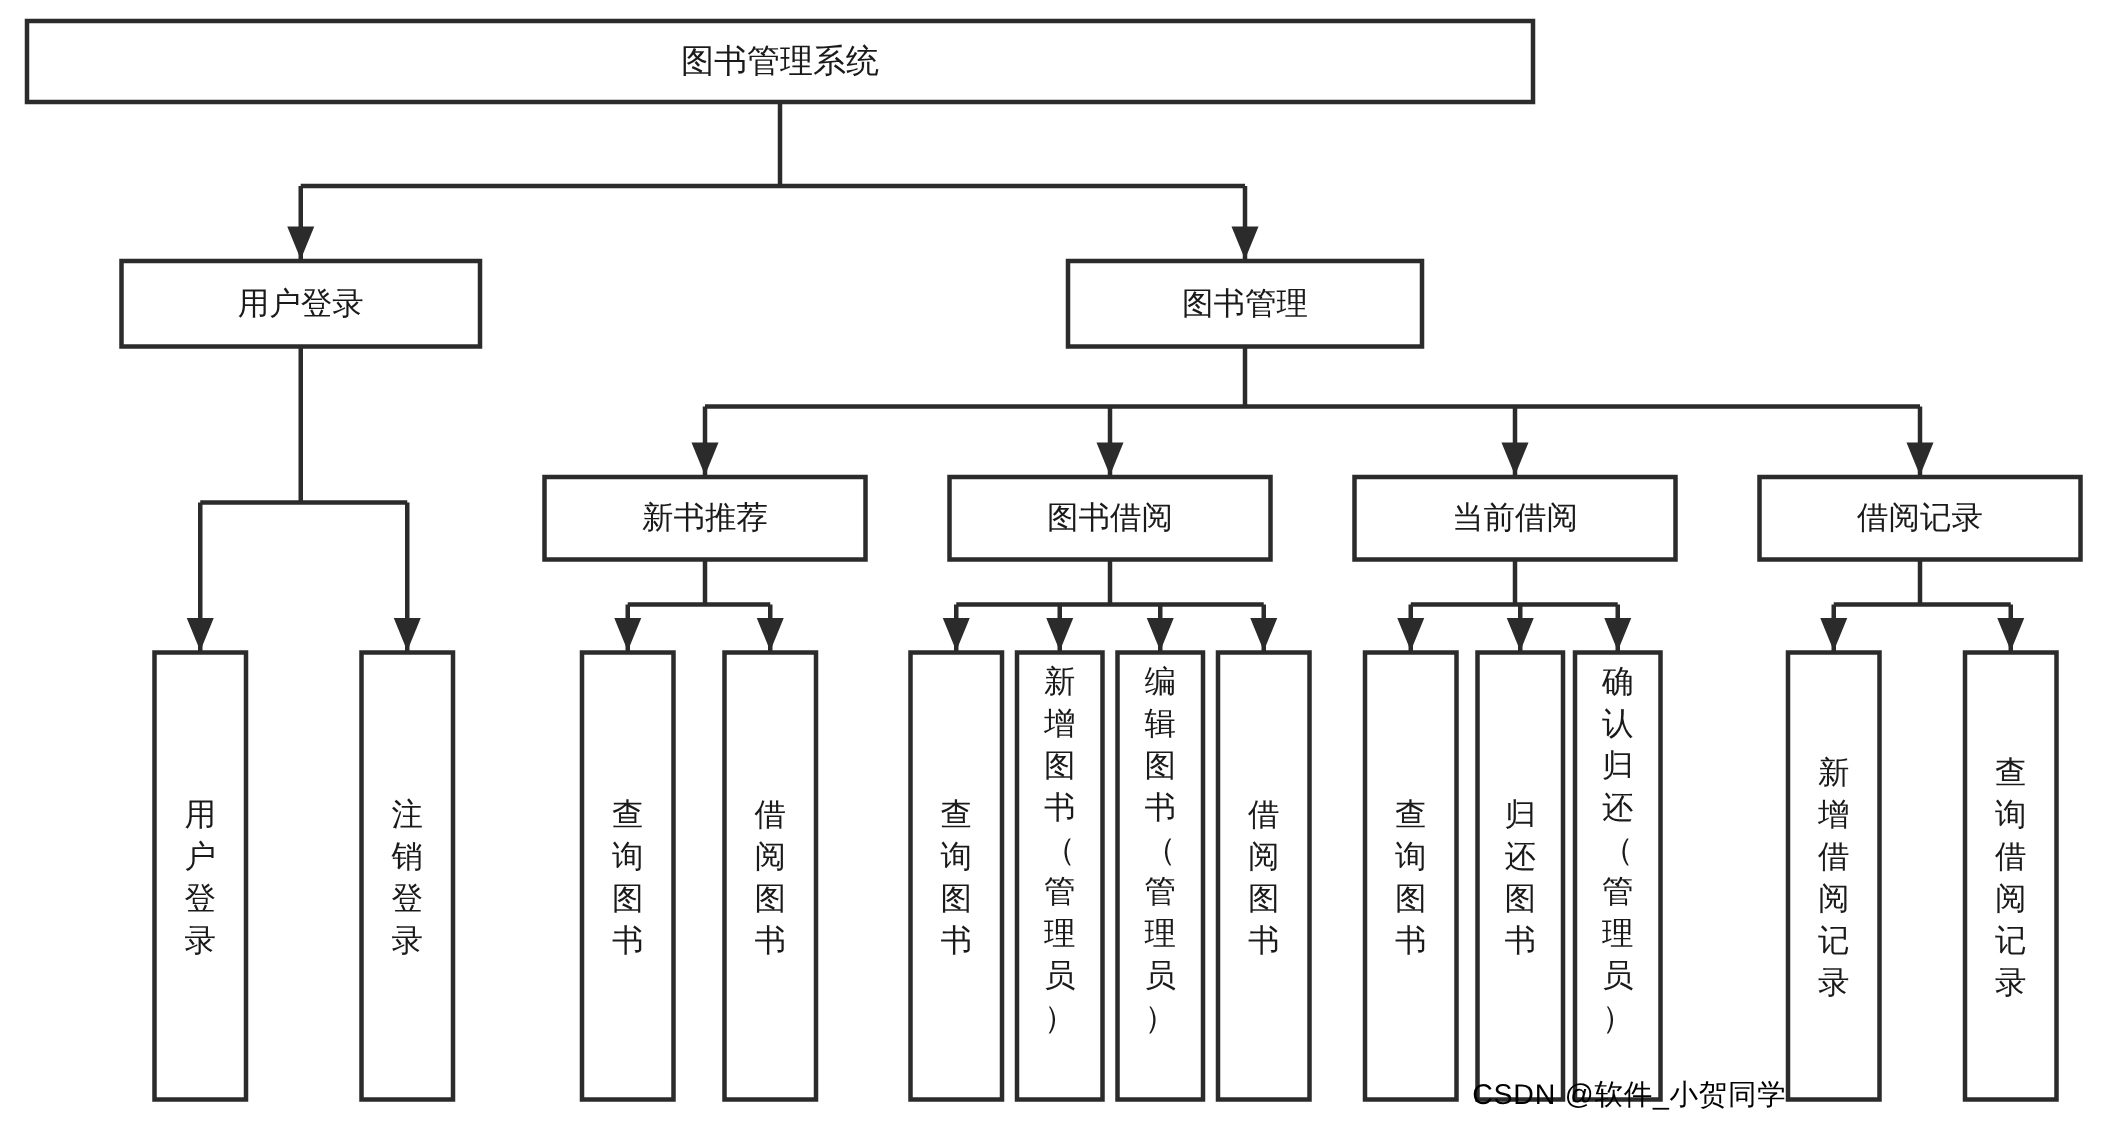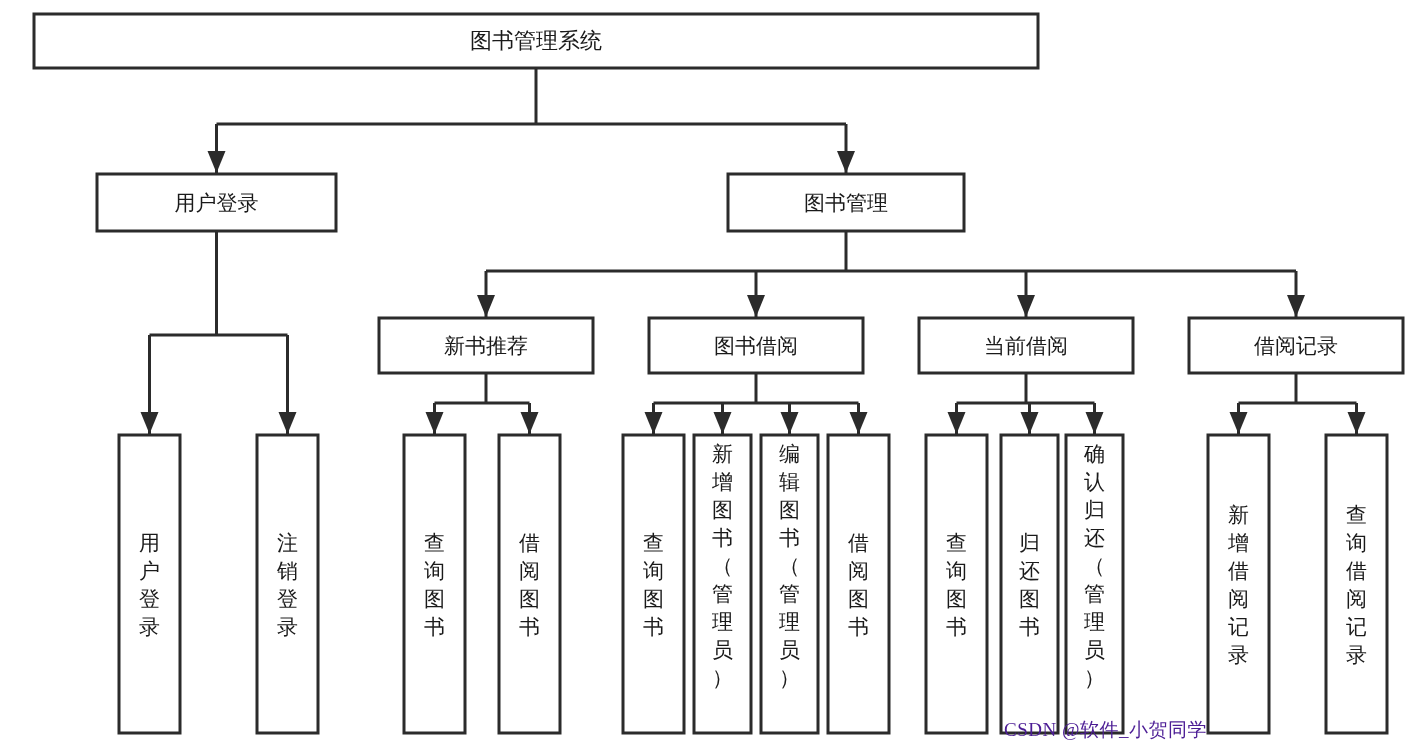--- a/index.html
+++ b/index.html
@@ -3,21 +3,21 @@
 <meta charset="utf-8">
 <title>图书管理系统 功能结构图</title>
 <style>
   html,body{margin:0;padding:0;background:#ffffff;}
   body{
     width:1405px;height:747px;
     font-family:"DejaVu Sans","Liberation Sans",sans-serif;
     overflow:hidden;
     position:relative;
   }
-  #diagram-root{position:absolute;left:16px;top:0;width:1199px;height:747px;}
+  #diagram-root{position:absolute;left:0;top:0;width:1199px;height:747px;}
   svg#tree{position:absolute;left:0;top:0;width:1405px;height:747px;display:block;}
   .node-box{fill:#ffffff;stroke:#2b2b2b;stroke-width:3;}
   .node-box-root{fill:#ffffff;stroke:#2b2b2b;stroke-width:3;}
   .leaf-box{fill:#ffffff;stroke:#2b2b2b;stroke-width:3;}
   .link-line{stroke:#2b2b2b;stroke-width:3;fill:none;stroke-linecap:butt;}
   .arrow-head{fill:#2b2b2b;stroke:none;}
   .node-label{
     font-family:"DejaVu Sans","Liberation Sans",sans-serif;
     font-size:21px;fill:#1a1a1a;dominant-baseline:middle;text-anchor:middle;
   }
@@ -25,23 +25,23 @@
     font-family:"DejaVu Sans","Liberation Sans",sans-serif;
     font-size:22px;fill:#1a1a1a;dominant-baseline:middle;text-anchor:middle;
   }
   .leaf-label{
     font-family:"DejaVu Sans","Liberation Sans",sans-serif;
     font-size:21px;fill:#1a1a1a;text-anchor:middle;
   }
   .watermark{
     position:absolute;
     right:8px;bottom:4px;
-    font-family:Liberation Serif, serif;
+    font-family:Liberation Sans, sans-serif;
     font-size:19px;
-    color:#4c1d95;
+    color:#000000;
     letter-spacing:0.5px;
     white-space:nowrap;
     pointer-events:none;
     text-align:right;
   }
 </style>
 </head>
 <body>
 
 <div id="diagram-root">

